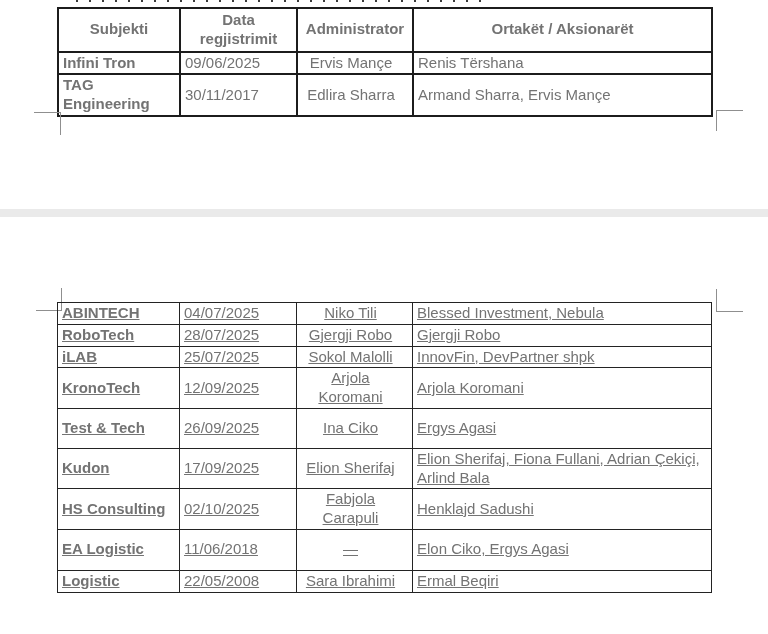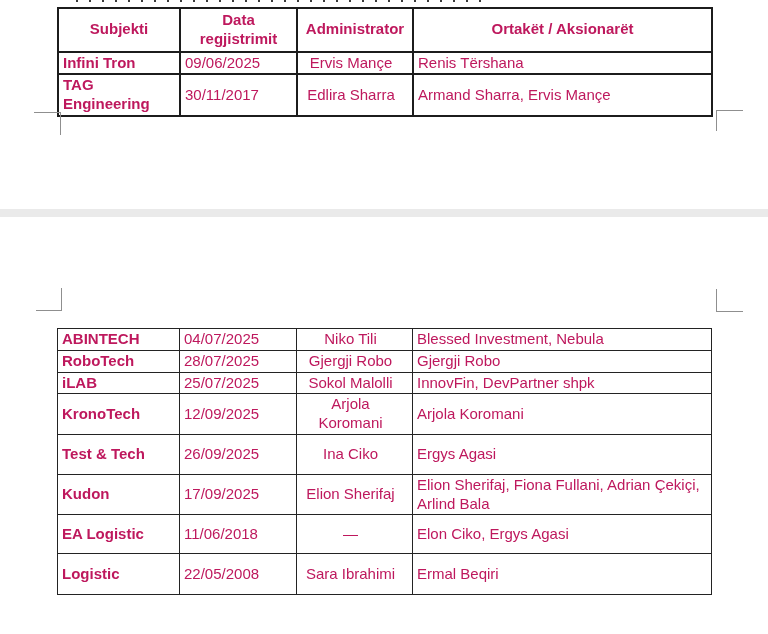--- a/index.html
+++ b/index.html
@@ -1,18 +1,18 @@
 <!DOCTYPE html>
 <html><head>
 <meta charset="utf-8">
 <style>
   html,body{margin:0;padding:0;background:#fff;}
   #screen{
     position:relative;width:768px;height:634px;overflow:hidden;
-    background:#ffffff;color:#be185d;
+    background:#ffffff;color:#737373;
     font-family:"Liberation Sans","DejaVu Sans",sans-serif;
   }
   
   #remnant{
     position:absolute;left:76px;top:0;width:408px;height:2px;
     background:repeating-linear-gradient(90deg,#3a3a3a 0 2px,transparent 2px 13px);
   }
   
   #page-gap{
     position:absolute;left:0;top:209px;width:768px;height:8px;background:#eaeaea;
@@ -37,21 +37,21 @@
   td.c2{padding-right:12px;text-align:center;}
 
   
   #table1{top:7px;}
   #table1 th,#table1 td{border:2px solid #1c1c1c;}
   #table1 thead tr{height:39px;}
   #table1 tbody tr:nth-child(1){height:21px;}
   #table1 tbody tr:nth-child(2){height:38px;}
 
   
-  #table2{top:328px;}
+  #table2{top:302px;text-decoration:underline;}
   #table2 td{border:1.5px solid #232323;}
   #table2 tbody tr{height:20px;}
   #table2 tbody tr:nth-child(4){height:40px;}
   #table2 tbody tr:nth-child(5){height:40px;}
   #table2 tbody tr:nth-child(7){height:39px;}
   #table2 tbody tr:nth-child(8){height:41px;}
 </style>
 </head>
 <body>
 
@@ -136,20 +136,26 @@
           <td class="c2">Ina Ciko</td>
           <td class="c3">Ergys Agasi</td>
         </tr>
         <tr>
           <td class="c0">Kudon</td>
           <td class="c1">17/09/2025</td>
           <td class="c2">Elion Sherifaj</td>
           <td class="c3">Elion Sherifaj, Fiona Fullani, Adrian Çekiçi, Arlind Bala</td>
         </tr>
         <tr>
+          <td class="c0">HS Consulting</td>
+          <td class="c1">02/10/2025</td>
+          <td class="c2">Fabjola Carapuli</td>
+          <td class="c3">Henklajd Sadushi</td>
+        </tr>
+        <tr>
           <td class="c0">EA Logistic</td>
           <td class="c1">11/06/2018</td>
           <td class="c2">—</td>
           <td class="c3">Elon Ciko, Ergys Agasi</td>
         </tr>
         <tr>
           <td class="c0">Logistic</td>
           <td class="c1">22/05/2008</td>
           <td class="c2">Sara Ibrahimi</td>
           <td class="c3">Ermal Beqiri</td>

